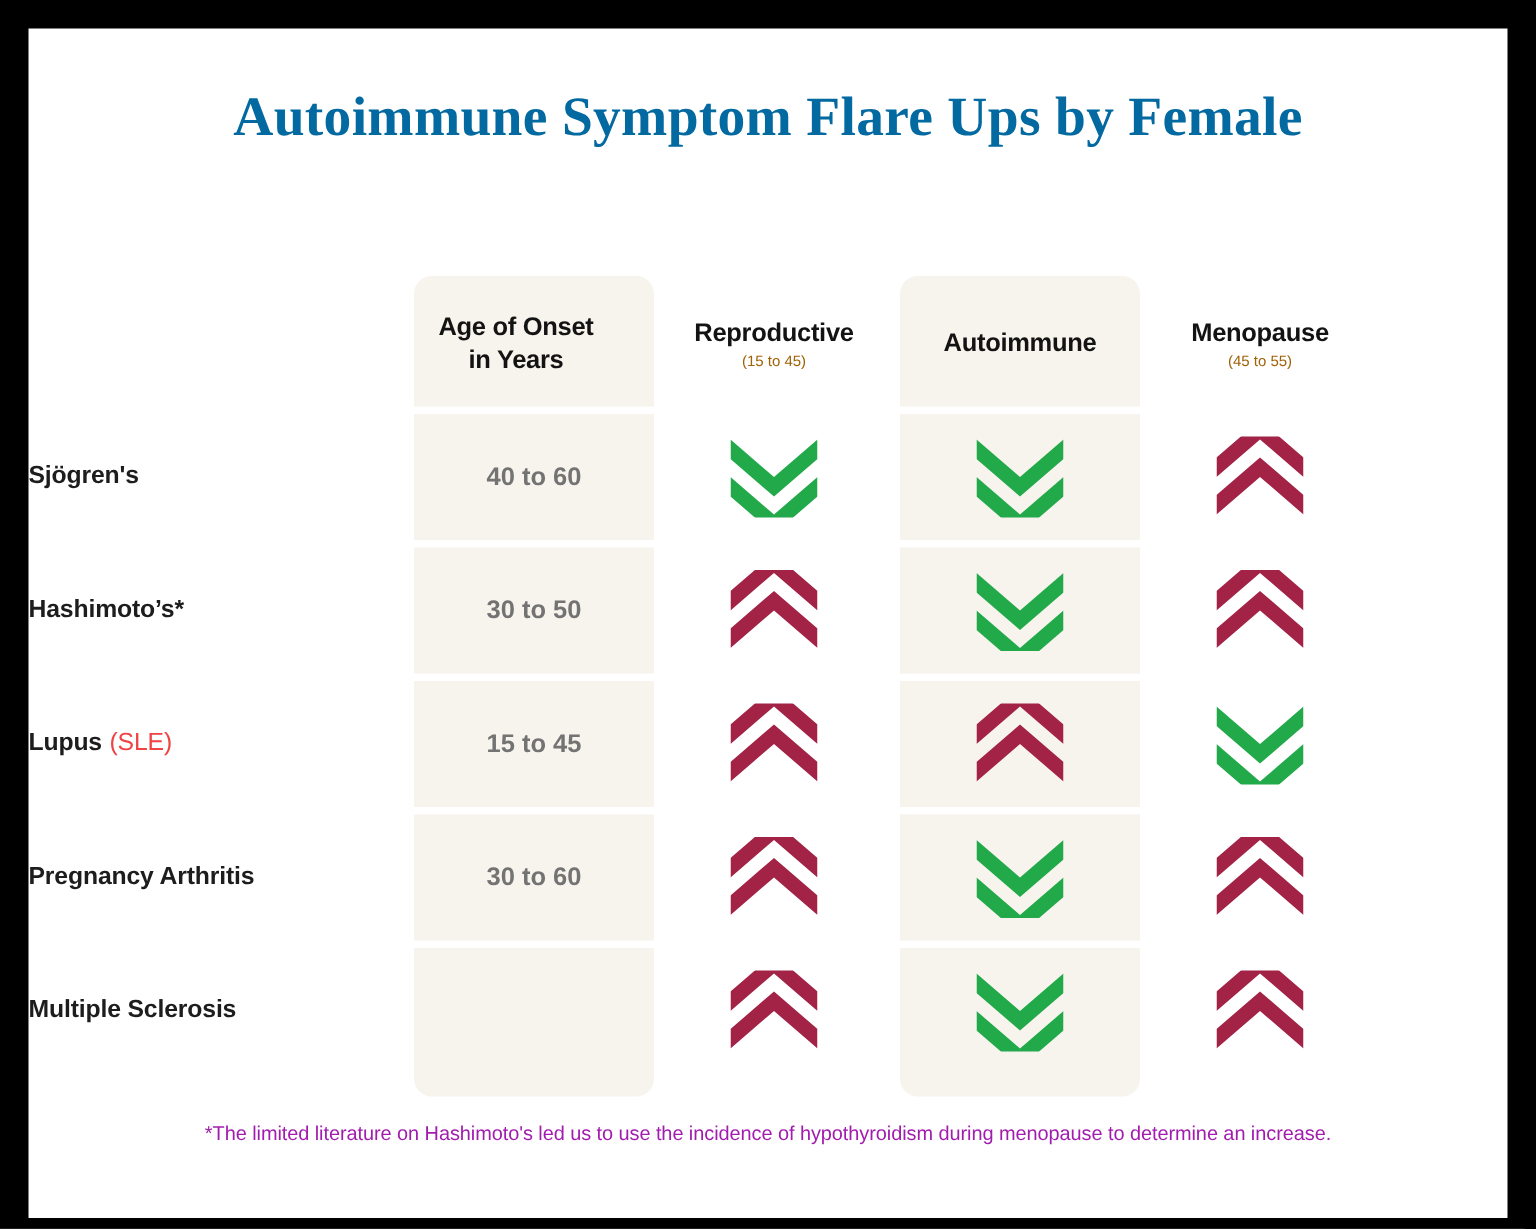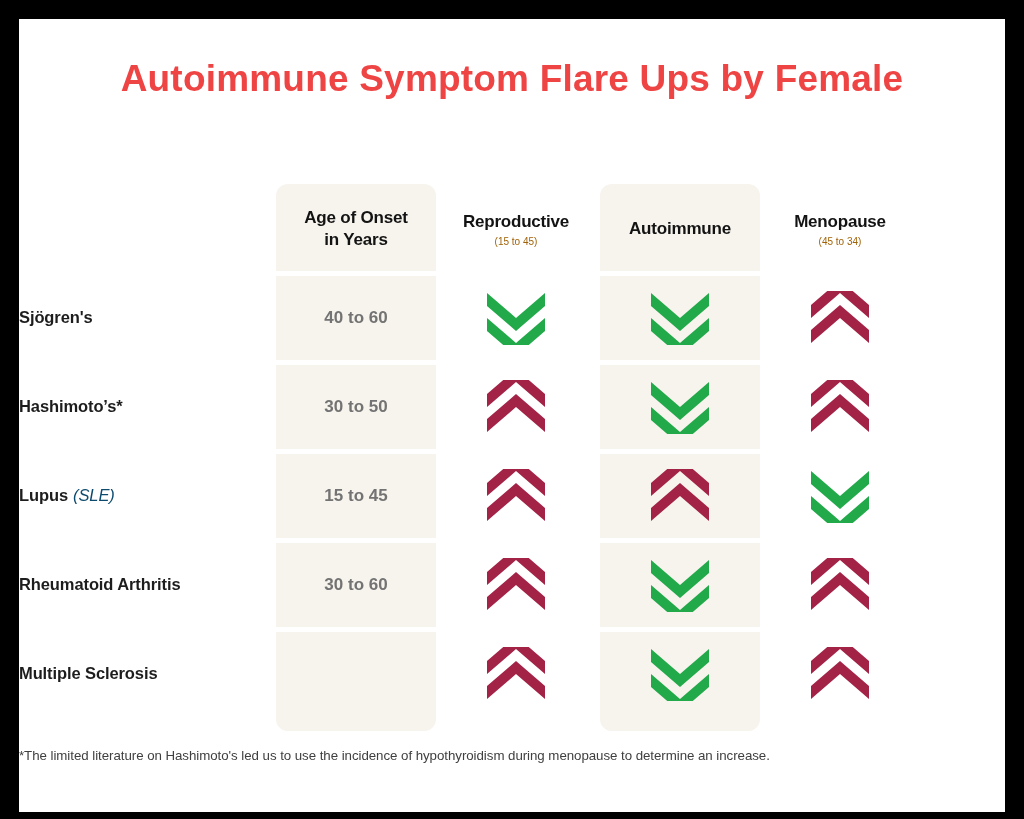--- a/index.html
+++ b/index.html
@@ -34,26 +34,26 @@
 
   
   #title-block {
     position: absolute;
     left: 0;
     top: 38px;
     width: 986px;
     text-align: center;
   }
   .title-line {
-    font-family: Liberation Sans, sans-serif;
+    font-family: Liberation Serif, serif;
     font-weight: bold;
     font-size: 37px;
     line-height: 44px;
     letter-spacing: 0.2px;
-    color: #ef4444;
+    color: #0369a1;
     white-space: nowrap;
   }
 
   
   #table {
     position: absolute;
     left: 0;
     top: 165px;
     width: 986px;
     height: 547px;
@@ -94,23 +94,22 @@
     align-items: center;
     padding-right: 0;
     box-sizing: border-box;
     font-size: 16.5px;
     font-weight: bold;
     color: #1d1d1d;
     letter-spacing: -0.1px;
   }
   .row-label .sub {
     font-weight: normal;
-    color: #0c4a6e;
+    color: #ef4444;
     margin-left: 5px;
-    font-style: italic;
   }
 
   .cell-age {
     position: absolute;
     left: 257px;
     width: 160px;
     top: 0;
     height: 89px;
     display: flex;
     align-items: center;
@@ -146,21 +145,21 @@
   .head-cell {
     position: absolute;
     top: 0;
     height: 89px;
     width: 160px;
     display: flex;
     flex-direction: column;
     align-items: center;
     justify-content: center;
   }
-  .head-cell.age   { left: 257px; }
+  .head-cell.age   { left: 245px; }
   .head-cell.repro { left: 417px; }
   .head-cell.preg  { left: 581px; }
   .head-cell.meno  { left: 741px; }
 
   .head-main {
     font-size: 17px;
     font-weight: bold;
     color: #131313;
     text-align: center;
     line-height: 22px;
@@ -173,22 +172,23 @@
     text-align: left;
     margin-top: 3px;
   }
 
   
   #footnote {
     position: absolute;
     left: 0;
     top: 729px;
     width: 986px;
+    text-align: center;
     font-size: 13.3px;
-    color: #404040;
+    color: #a21caf;
     letter-spacing: -0.05px;
   }
 </style>
 </head>
 <body>
 
 <div id="frame">
   <div id="canvas">
 
     <div id="title-block">
@@ -207,21 +207,21 @@
         </div>
         <div class="head-cell repro">
           <div class="head-main">Reproductive</div>
           <div class="head-sub">(15 to 45)</div>
         </div>
         <div class="head-cell preg">
           <div class="head-main">Autoimmune</div>
         </div>
         <div class="head-cell meno">
           <div class="head-main">Menopause</div>
-          <div class="head-sub">(45 to 34)</div>
+          <div class="head-sub">(45 to 55)</div>
         </div>
       </div>
 
       <div id="rows-host">
           <div class="t-row" style="top: 89px;">
             <div class="row-label">
               <span>Sjögren's</span>
             </div>
             <div class="cell-age">40 to 60</div>
             <div class="cell-icon repro">
@@ -323,21 +323,21 @@
       <g fill="#22A94A">
         <polygon points="0,2 29,27 58,2 58,15 29,40 0,15"></polygon>
         <polygon points="0,27 29,52 58,27 58,40 29,65 0,40"></polygon>
       </g>
     </svg>
               </span>
             </div>
           </div>
           <div class="t-row" style="top: 356px;">
             <div class="row-label">
-              <span>Rheumatoid Arthritis</span>
+              <span>Pregnancy Arthritis</span>
             </div>
             <div class="cell-age">30 to 60</div>
             <div class="cell-icon repro">
               <span>
                 <svg class="chev" width="58" height="54" viewBox="0 0 58 54" xmlns="http://www.w3.org/2000/svg">
       <g fill="#A32347" transform="translate(0,54) scale(1,-1)">
         <polygon points="0,2 29,27 58,2 58,15 29,40 0,15"></polygon>
         <polygon points="0,27 29,52 58,27 58,40 29,65 0,40"></polygon>
       </g>
     </svg>

